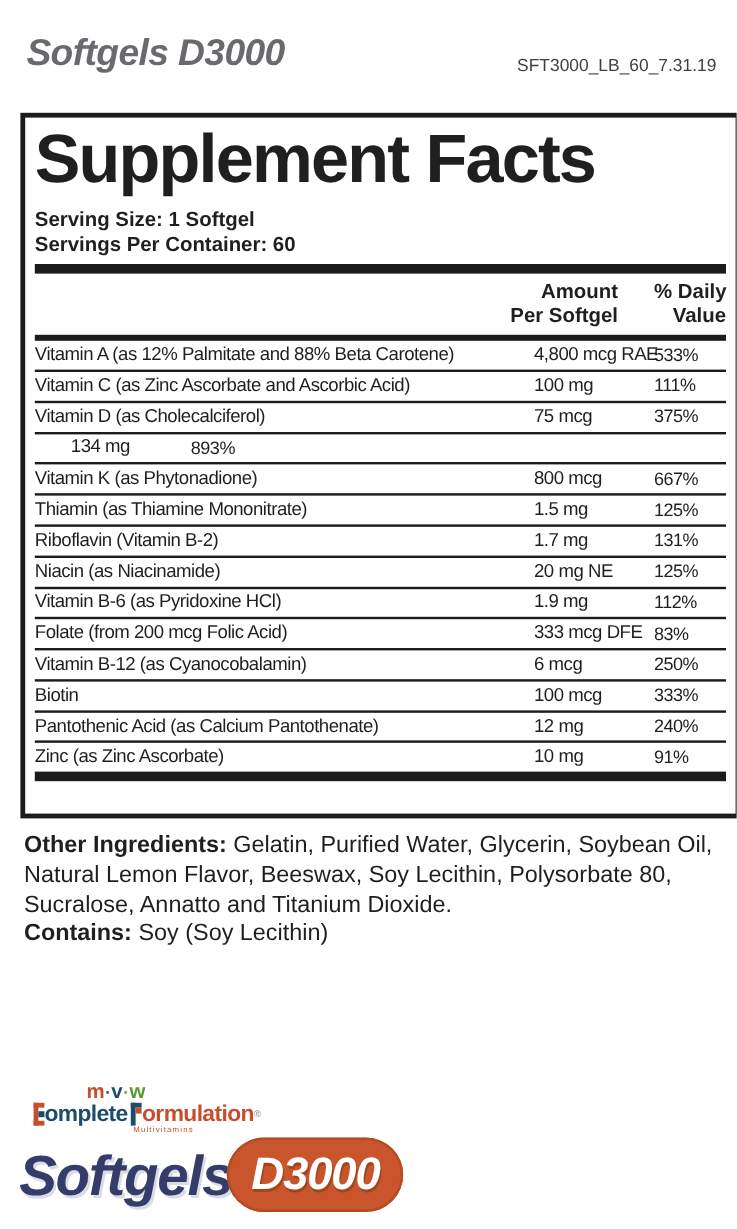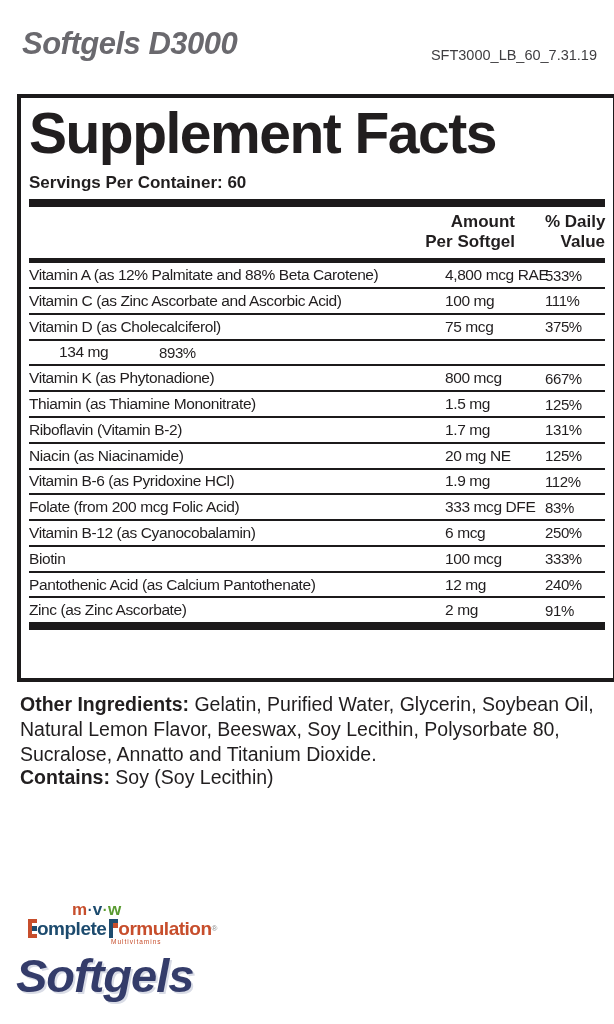--- a/index.html
+++ b/index.html
@@ -71,20 +71,21 @@
 </head>
 <body>
 
 <div id="page">
 
   <div class="brand-top">Softgels D3000</div>
   <div class="doc-code">SFT3000_LB_60_7.31.19</div>
 
   <div class="panel">
     <div class="sf-title">Supplement Facts</div>
+    <div class="serving">Serving Size: 1 Softgel</div>
     <div class="serving">Servings Per Container: 60</div>
     <div class="bar bar-thick"></div>
 
     <div class="head-row">
       <div class="head-spacer"></div>
       <div class="head-amount">
         <div>Amount</div>
         <div>Per Softgel</div>
       </div>
       <div class="head-dv">
@@ -154,21 +155,21 @@
           <span class="fa">100 mcg</span>
           <span class="fp">333%</span>
         </div>
         <div class="frow">
           <span class="fl">Pantothenic Acid (as Calcium Pantothenate)</span>
           <span class="fa">12 mg</span>
           <span class="fp">240%</span>
         </div>
         <div class="frow">
           <span class="fl">Zinc (as Zinc Ascorbate)</span>
-          <span class="fa">2 mg</span>
+          <span class="fa">10 mg</span>
           <span class="fp">91%</span>
         </div>
       </div>
 
     <div class="bar bar-bottom"></div>
   </div>
 
   <div class="other-ing"><span class="b">Other Ingredients:</span><span> Gelatin, Purified Water, Glycerin, Soybean Oil, Natural Lemon Flavor, Beeswax, Soy Lecithin, Polysorbate 80, Sucralose, Annatto and Titanium Dioxide.</span></div>
 
   <div class="contains"><span class="b">Contains:</span><span> Soy (Soy Lecithin)</span></div>
@@ -180,15 +181,18 @@
         <span class="cf-complete">omplete</span>
         <span class="icon-f"></span>
         <span class="cf-formulation">ormulation</span>
         <span class="cf-reg">®</span>
     </div>
     <div class="cf-multi">Multivitamins</div>
   </div>
 
   <div class="soft-logo">
     <span class="soft-word">Softgels</span>
+    <span class="d-pill">
+        <span>D3000</span>
+      </span>
   </div>
 
 </div>
 
 </body></html>

